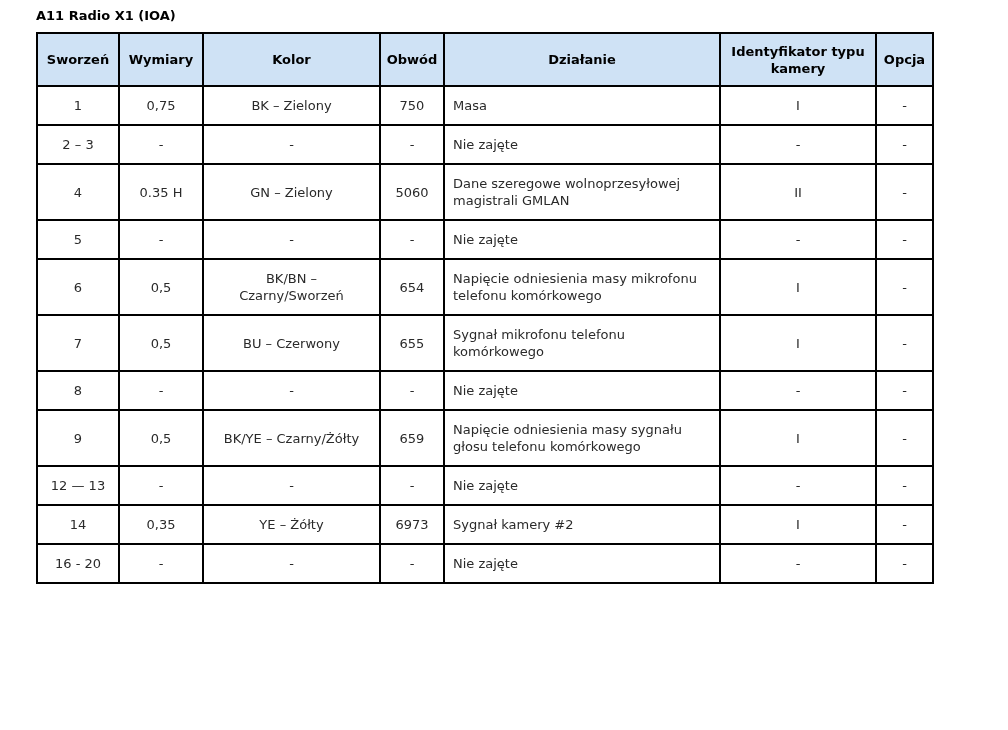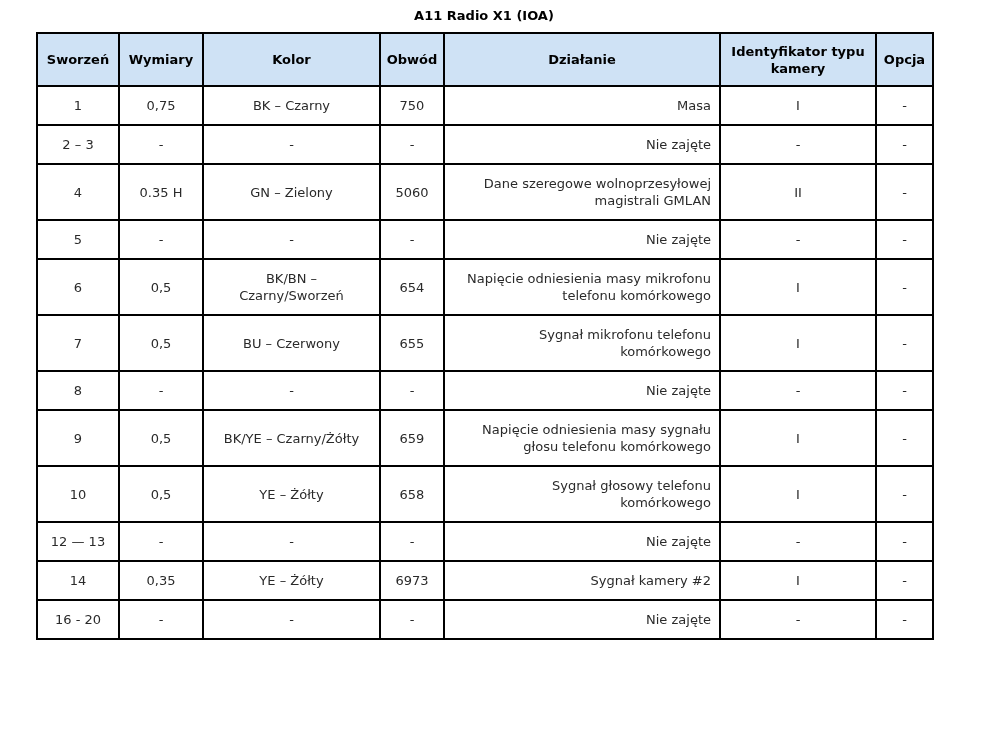--- a/index.html
+++ b/index.html
@@ -9,21 +9,20 @@
     font-family: "DejaVu Sans", "Liberation Sans", sans-serif;
   }
   .page {
     width: 896px;
     margin: 8px 0 0 36px;
   }
   .table-title {
     font-size: 13px;
     font-weight: bold;
     color: #000000;
-    text-align: center;
     margin: 0 0 9px 0;
   }
   table.pinout {
     border-collapse: collapse;
     table-layout: fixed;
     width: 896px;
   }
   table.pinout th,
   table.pinout td {
     border: 2px solid #000000;
@@ -40,23 +39,23 @@
     font-weight: bold;
     height: 47px;
     padding: 2px 4px;
   }
   table.pinout td {
     color: #2a2a2a;
     padding: 10px 4px;
     background: #ffffff;
   }
   table.pinout td.col-function {
-    text-align: right;
+    text-align: left;
     padding-left: 8px;
-    padding-right: 8px;
+    padding-right: 16px;
   }
   
   col.col-pin      { width: 82px;  }
   col.col-size     { width: 84px;  }
   col.col-color    { width: 177px; }
   col.col-circuit  { width: 64px;  }
   col.col-function { width: 276px; }
   col.col-terminal { width: 156px; }
   col.col-option   { width: 57px;  }
 </style>
@@ -84,21 +83,21 @@
           <th class="col-circuit">Obwód</th>
           <th class="col-function">Działanie</th>
           <th class="col-terminal">Identyfikator typu kamery</th>
           <th class="col-option">Opcja</th>
         </tr>
     </thead>
     <tbody>
         <tr>
           <td class="col-pin">1</td>
           <td class="col-size">0,75</td>
-          <td class="col-color">BK – Czarny</td>
+          <td class="col-color">BK – Zielony</td>
           <td class="col-circuit">750</td>
           <td class="col-function">Masa</td>
           <td class="col-terminal">I</td>
           <td class="col-option">-</td>
         </tr>
         <tr>
           <td class="col-pin">2 – 3</td>
           <td class="col-size">-</td>
           <td class="col-color">-</td>
           <td class="col-circuit">-</td>
@@ -159,30 +158,20 @@
           <td class="col-pin">9</td>
           <td class="col-size">0,5</td>
           <td class="col-color">BK/YE – Czarny/Żółty</td>
           <td class="col-circuit">659</td>
           <td class="col-function">Napięcie odniesienia masy sygnału
 głosu telefonu komórkowego</td>
           <td class="col-terminal">I</td>
           <td class="col-option">-</td>
         </tr>
         <tr>
-          <td class="col-pin">10</td>
-          <td class="col-size">0,5</td>
-          <td class="col-color">YE – Żółty</td>
-          <td class="col-circuit">658</td>
-          <td class="col-function">Sygnał głosowy telefonu
-komórkowego</td>
-          <td class="col-terminal">I</td>
-          <td class="col-option">-</td>
-        </tr>
-        <tr>
           <td class="col-pin">12 — 13</td>
           <td class="col-size">-</td>
           <td class="col-color">-</td>
           <td class="col-circuit">-</td>
           <td class="col-function">Nie zajęte</td>
           <td class="col-terminal">-</td>
           <td class="col-option">-</td>
         </tr>
         <tr>
           <td class="col-pin">14</td>

